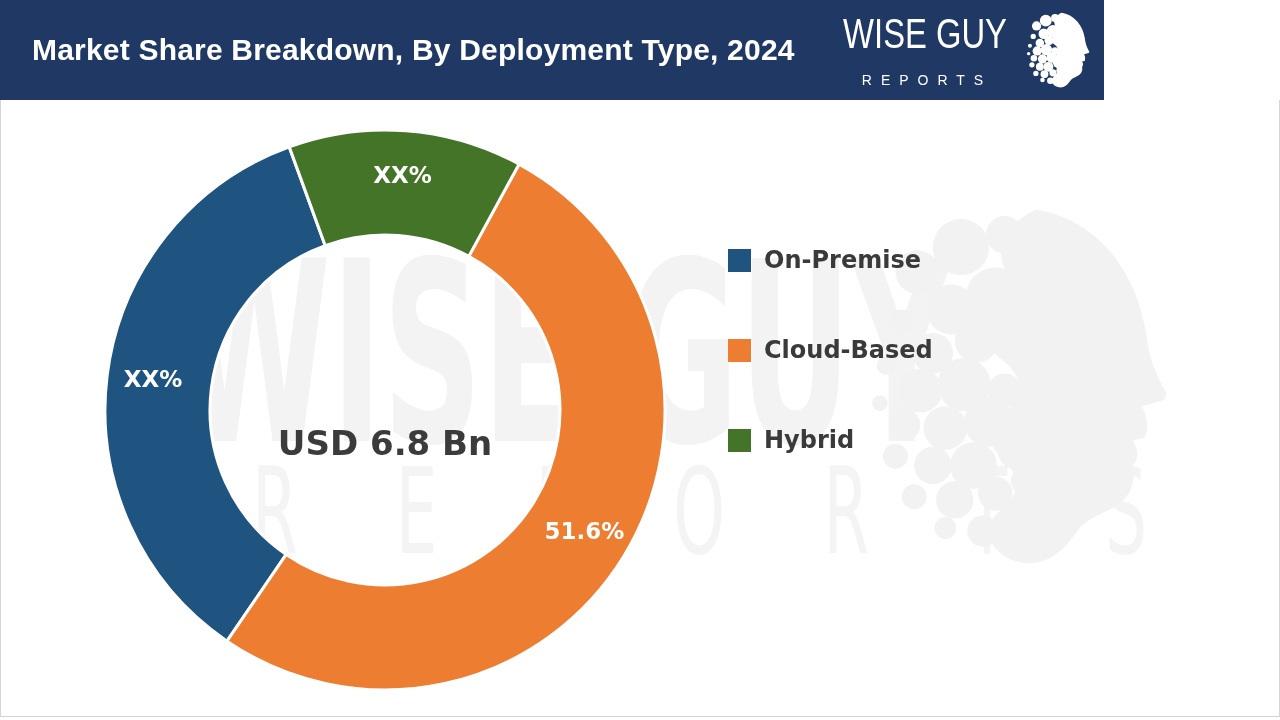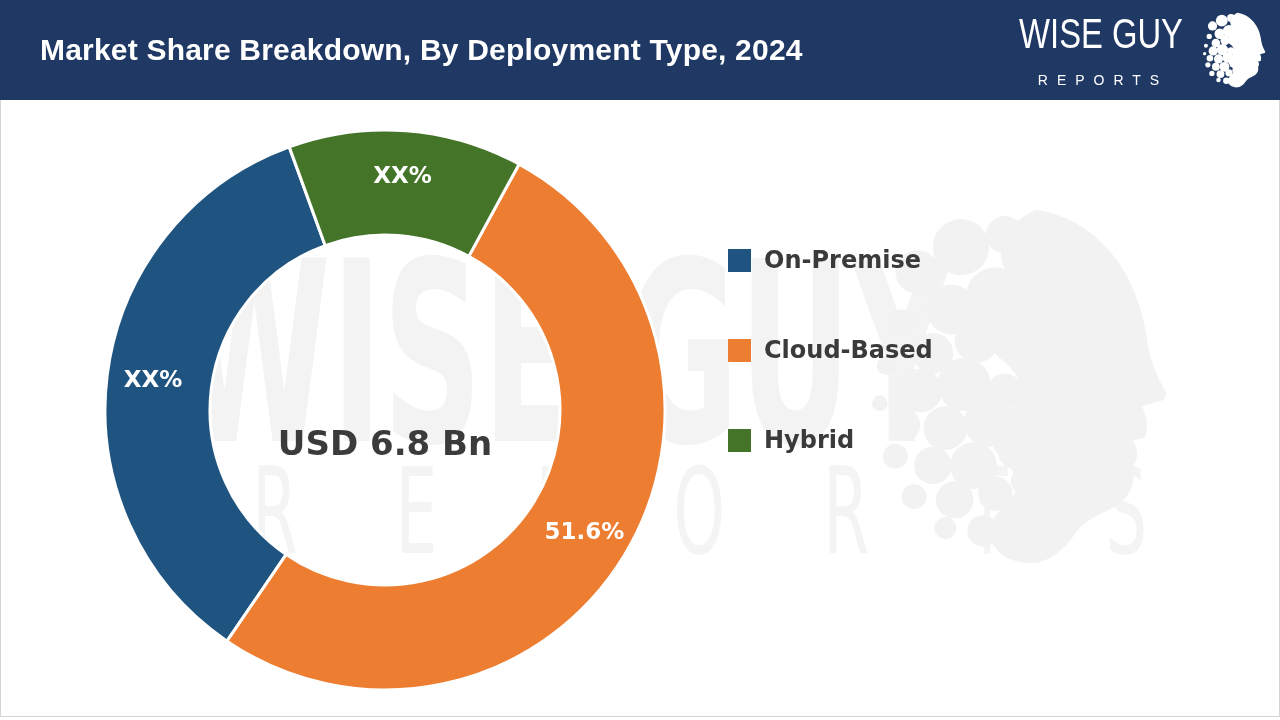--- a/index.html
+++ b/index.html
@@ -3,23 +3,23 @@
 <meta charset="utf-8">
 <style>
   * { margin:0; padding:0; box-sizing:border-box; }
   html,body { background:#ffffff; }
   .page {
     position:relative; width:1280px; height:720px; overflow:hidden;
     background:#ffffff; font-family:"DejaVu Sans","Liberation Sans",sans-serif;
   }
   
   .header {
-    position:absolute; top:0; left:0; width:1280px; height:100px;
+    position:absolute; top:0; left:0; width:1104px; height:100px;
     background:#1F3864; display:flex; align-items:center; justify-content:space-between;
-    padding:0 14px 0 40px; z-index:10;
+    padding:0 14px 0 32px; z-index:10;
   }
   .header-title {
     color:#ffffff; font-family:"Liberation Sans",sans-serif;
     font-size:30px; font-weight:bold; letter-spacing:0.2px; white-space:nowrap;
   }
   .logo { display:flex; align-items:center; }
   .logo-textblock { display:flex; flex-direction:column; align-items:center; margin-right:-6px; }
   .logo-line1 {
     color:#ffffff; font-size:42px; font-weight:500; white-space:nowrap;
     transform:scaleX(0.78); transform-origin:center; line-height:1; letter-spacing:0px;

